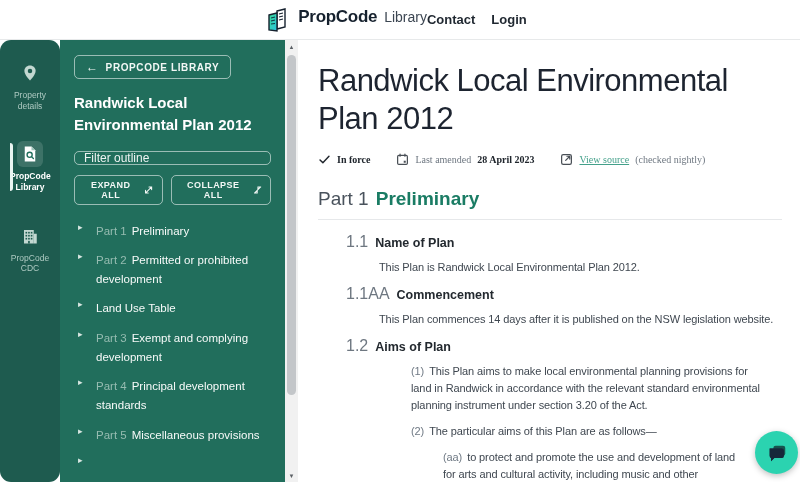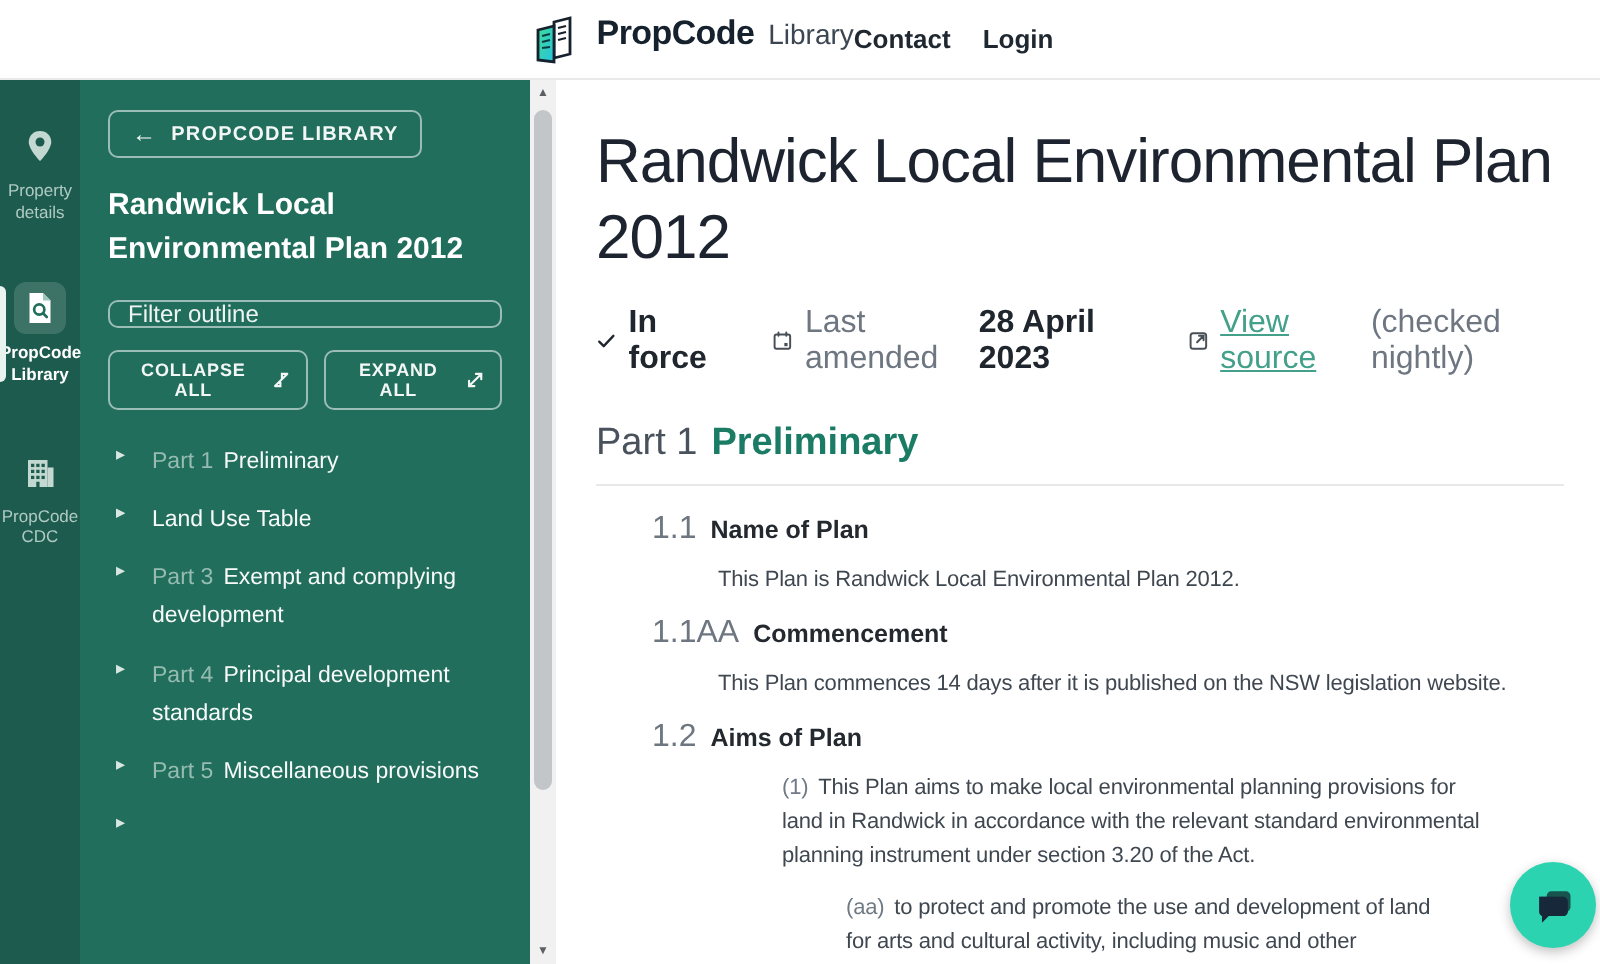--- a/index.html
+++ b/index.html
@@ -13,22 +13,22 @@
   .brand svg { align-self:center; }
   .brand-name { font-size:17px; font-weight:800; color:#16212e; letter-spacing:-0.3px; }
   .brand-suffix { font-size:14px; font-weight:400; color:#3c4652; }
   .top-nav { display:flex; gap:16px; padding-right:4px; }
   .top-link { font-size:13px; font-weight:700; color:#1f2730; cursor:pointer; }
 
   
   .app { display:flex; height:442px; }
 
   
-  .rail { width:40px; background:#1e5b4f; display:flex; flex-direction:column;
-    align-items:center; padding-top:16px; gap:22px; flex-shrink:0; }
+  .rail { width:60px; background:#1e5b4f; display:flex; flex-direction:column;
+    align-items:center; padding-top:16px; gap:22px; flex-shrink:0;border-radius:11px; }
   .rail-item { position:relative; width:40px; display:flex; flex-direction:column;
     align-items:center; gap:4px; cursor:pointer; padding:4px 0; }
   .rail-label { font-size:8.5px; line-height:1.25; color:#aecac2; text-align:center;
     width:40px; }
   .rail-item .tile { padding:4px; border-radius:6px; display:flex; }
   .rail-item.active .tile { background:rgba(255,255,255,0.14); }
   .rail-item.active .rail-label { color:#ffffff; font-weight:700; }
   .rail-item.active::before { content:""; position:absolute; left:0; top:6px; bottom:6px;
     width:3px; background:#e9f4f1; border-radius:0 3px 3px 0; }
 
@@ -62,21 +62,21 @@
     align-items:center; justify-content:center; font-size:6px; color:#5a5f64; cursor:pointer; }
   .sc-up { top:0; }
   .sc-down { bottom:0; }
   .sc-thumb { position:absolute; left:2px; width:9px; top:15px; height:340px;
     background:#c3c6c9; border-radius:5px; cursor:pointer; }
 
   
   .main { flex:1; padding:22px 18px 0 20px; overflow:hidden; position:relative; }
   .doc-title { font-size:31px; font-weight:400; color:#1d2430; line-height:1.22;
     letter-spacing:-0.5px; max-width:480px; }
-  .status-row { display:flex; align-items:center; gap:26px; margin-top:15px; font-size:16px; }
+  .status-row { display:flex; align-items:center; gap:26px; margin-top:15px; font-size:10px;font-family:Liberation Serif, serif; }
   .status-item { display:flex; align-items:center; gap:6px; }
   .status-strong { font-weight:700; color:#20262d; }
   .status-muted { color:#6e7781; }
   .status-link { color:#43a08a; text-decoration:underline; cursor:pointer; }
   .part-heading { margin-top:22px; font-size:19px; font-weight:500;
     border-bottom:1px solid #e6e8ea; padding-bottom:9px; }
   .part-num { color:#49525c; margin-right:7px; }
   .part-title { color:#1a7c64; font-weight:600; }
   .sections { margin-left:28px; margin-top:13px; }
   .section { margin-bottom:4px; }
@@ -171,35 +171,35 @@
 
   <div class="panel">
     <button class="back-btn">
       <span class="back-arrow">←</span>
       <span>PROPCODE LIBRARY</span>
     </button>
     <div class="panel-title">Randwick Local Environmental Plan 2012</div>
     <input class="filter-input" type="text" placeholder="Filter outline" style="">
     <div class="btn-row">
       <button class="mini-btn">
+        <span>EXPAND ALL</span>
+        <svg class="icon-svg" width="10" height="10" viewBox="0 0 12 12">
+          <path d="M2 10 L10 2 M6.5 2 H10 V5.5 M5.5 10 H2 V6.5" stroke="#f2f7f5" stroke-width="1.4" fill="none" stroke-linecap="round"></path>
+        </svg>
+      </button>
+      <button class="mini-btn">
         <span>COLLAPSE ALL</span>
         <svg class="icon-svg" width="10" height="10" viewBox="0 0 12 12">
           <path d="M2 10 L10 2 M2 10 H5.5 V6.5 M10 2 H6.5 V5.5" stroke="#f2f7f5" stroke-width="1.4" fill="none" stroke-linecap="round"></path>
         </svg>
       </button>
-      <button class="mini-btn">
-        <span>EXPAND ALL</span>
-        <svg class="icon-svg" width="10" height="10" viewBox="0 0 12 12">
-          <path d="M2 10 L10 2 M6.5 2 H10 V5.5 M5.5 10 H2 V6.5" stroke="#f2f7f5" stroke-width="1.4" fill="none" stroke-linecap="round"></path>
-        </svg>
-      </button>
     </div>
     <div class="outline">
         <div class="outline-item"><span class="caret">▸</span><span class="outline-text"><span class="prefix">Part 1</span><span class="label">Preliminary</span></span></div>
-        <div class="outline-item"><span class="caret">▸</span></div>
+        <div class="outline-item"><span class="caret">▸</span><span class="outline-text"><span class="prefix">Part 2</span><span class="label">Permitted or prohibited development</span></span></div>
         <div class="outline-item"><span class="caret">▸</span><span class="outline-text"><span class="label">Land Use Table</span></span></div>
         <div class="outline-item"><span class="caret">▸</span><span class="outline-text"><span class="prefix">Part 3</span><span class="label">Exempt and complying development</span></span></div>
         <div class="outline-item"><span class="caret">▸</span><span class="outline-text"><span class="prefix">Part 4</span><span class="label">Principal development standards</span></span></div>
         <div class="outline-item"><span class="caret">▸</span><span class="outline-text"><span class="prefix">Part 5</span><span class="label">Miscellaneous provisions</span></span></div>
         <div class="outline-item"><span class="caret">▸</span></div>
       </div>
   </div>
 
   <div class="scrollcol">
     <div class="sc-arrow sc-up">▲</div>
@@ -245,20 +245,21 @@
           <div class="sec-head"><span class="sec-num">1.1</span><span class="sec-title">Name of Plan</span></div>
           <div class="para lvl0">This Plan is Randwick Local Environmental Plan 2012.</div>
         </div>
         <div class="section">
           <div class="sec-head"><span class="sec-num">1.1AA</span><span class="sec-title">Commencement</span></div>
           <div class="para lvl0">This Plan commences 14 days after it is published on the NSW legislation website.</div>
         </div>
         <div class="section">
           <div class="sec-head"><span class="sec-num">1.2</span><span class="sec-title">Aims of Plan</span></div>
           <div class="para lvl1"><span class="marker">(1)</span>This Plan aims to make local environmental planning provisions for land in Randwick in accordance with the relevant standard environmental planning instrument under section 3.20 of the Act.</div>
+          <div class="para lvl1"><span class="marker">(2)</span>The particular aims of this Plan are as follows—</div>
           <div class="para lvl2"><span class="marker">(aa)</span>to protect and promote the use and development of land for arts and cultural activity, including music and other performance arts,</div>
         </div>
       </div>
   </div>
 </div>
 
 <div class="chat-fab">
   <svg class="icon-svg" width="22" height="22" viewBox="0 0 24 24">
     <rect x="8" y="4" width="13" height="11" rx="2.5" fill="#17544e"></rect>
     <path d="M4 7 H17 A2.5 2.5 0 0 1 19.5 9.5 V15 A2.5 2.5 0 0 1 17 17.5 H9 L5.5 21 V17.5 H6.5 A2.5 2.5 0 0 1 4 15 Z" fill="#1f3044"></path>

